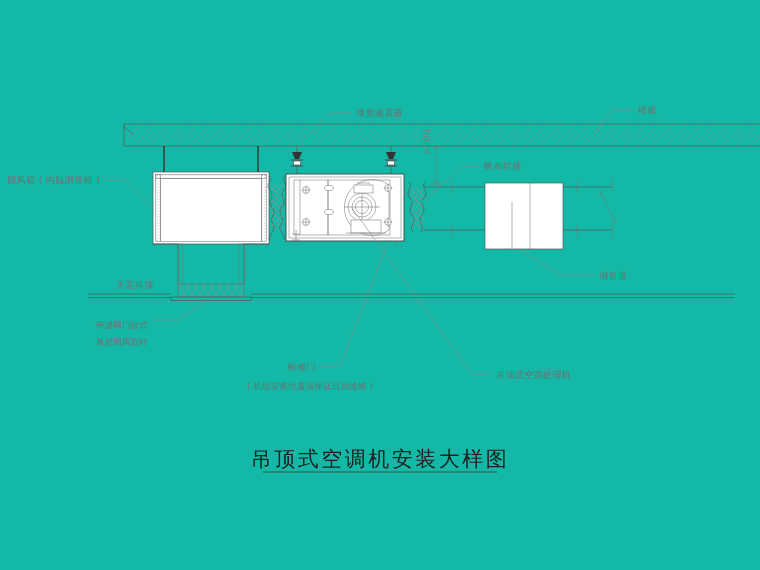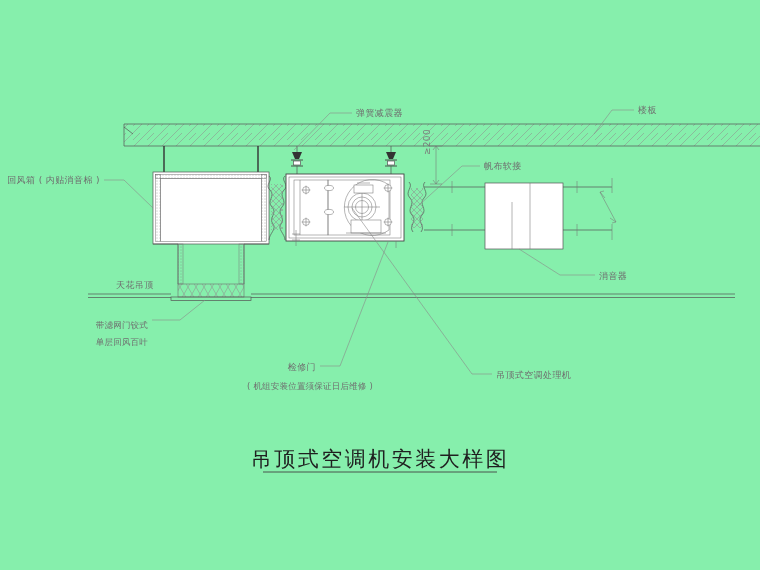--- a/index.html
+++ b/index.html
@@ -11,21 +11,21 @@
   body {
     width: 760px;
     height: 570px;
     overflow: hidden;
     font-family: "DejaVu Sans", "Liberation Sans", sans-serif;
   }
   #drawing-root {
     position: relative;
     width: 760px;
     height: 570px;
-    background: #86efac;
+    background: #14b8a6;
   }
   svg#cad {
     position: absolute;
     left: 0;
     top: 0;
     width: 760px;
     height: 570px;
     display: block;
   }
   .ln { stroke: #555555; stroke-width: 0.7; fill: none; }

